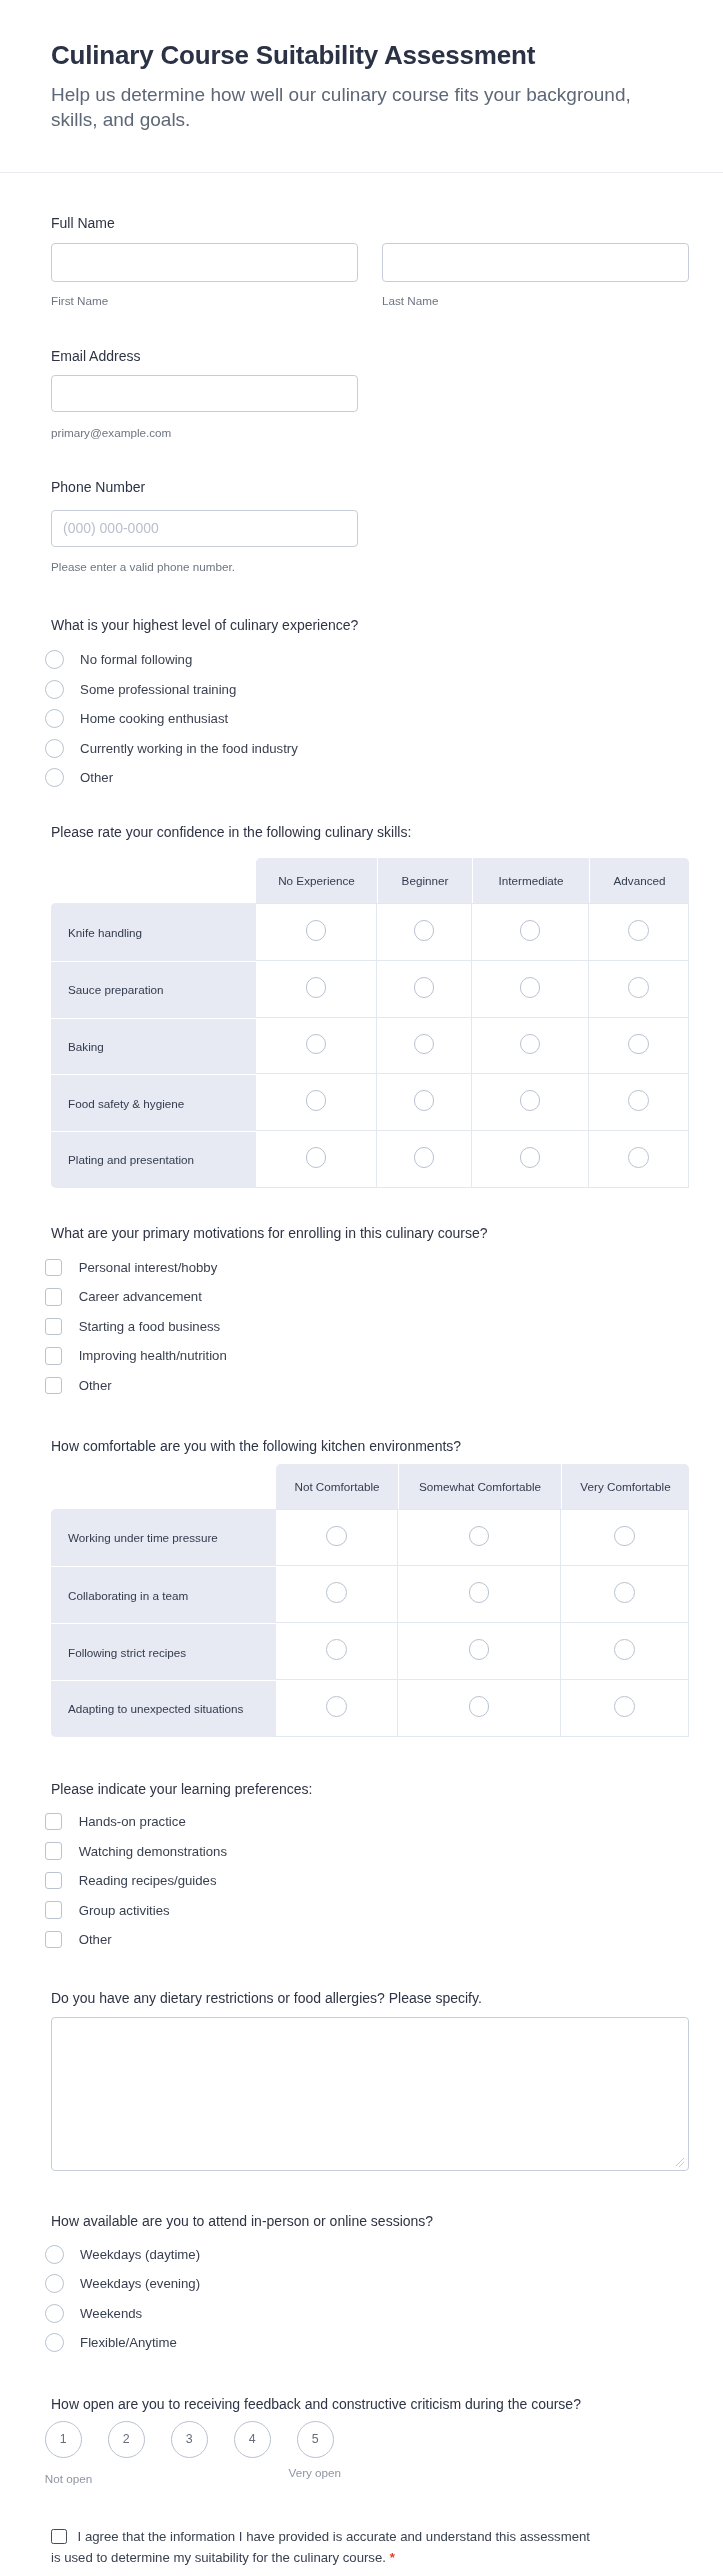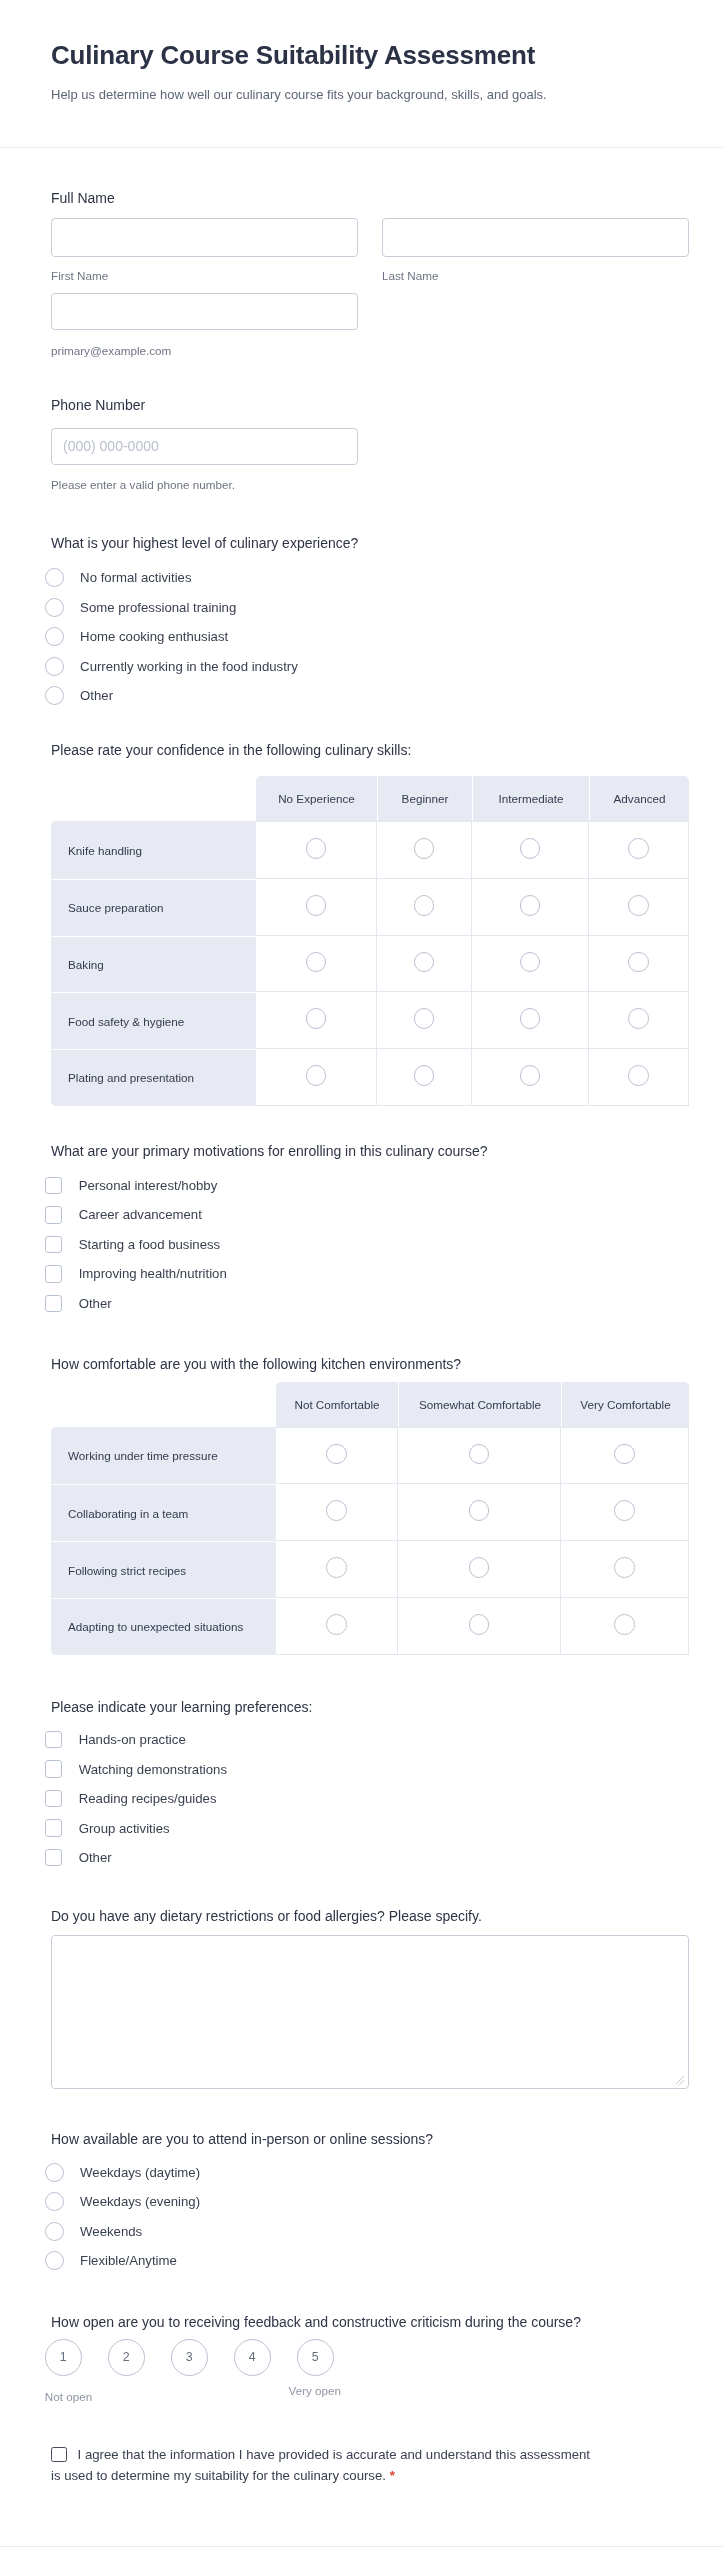--- a/index.html
+++ b/index.html
@@ -1,20 +1,20 @@
 <!DOCTYPE html>
 <html style="font-size:12.4px"><head>
 <meta charset="utf-8">
 <style>
   html,body{margin:0;padding:0;background:#ffffff;}
   body{width:723px;font-family:"Liberation Sans","DejaVu Sans",sans-serif;color:#2c3345;}
   .form{width:723px;box-sizing:border-box;padding:0 34px 39px 51px;overflow:hidden;background:#fff;}
 
   .title{margin:40px 0 0 0;font-size:26px;line-height:31px;font-weight:700;color:#2b3245;letter-spacing:-0.2px;}
-  .subtitle{margin:11px 0 12px 0;max-width:614px;font-size:13px;line-height:25px;color:#5e6776;}
+  .subtitle{margin:11px 0 12px 0;max-width:614px;font-size:19px;line-height:25px;color:#5e6776;}
 
   .divider{border:none;border-top:0.8px solid #e7eaef;height:0;margin:40px 0 0 -51px;width:723px;}
   .divider.bottom{margin-top:60px;}
 
   .q-label{font-size:14px;font-weight:500;color:#2e3445;line-height:17px;}
   .mt-sec{margin-top:42px;}
   .sublabel{font-size:11.7px;color:#6e7582;line-height:14px;}
 
   .text-input{box-sizing:border-box;height:39px;border:0.8px solid #c6ccd8;border-radius:3.9px;background:#fff;
     font-family:inherit;font-size:14px;color:#2c3345;padding:0 11px;outline:none;}
@@ -85,32 +85,33 @@
     <div class="name-col">
       <input class="text-input" type="text" style="">
       <div class="sublabel">First Name</div>
     </div>
     <div class="name-col">
       <input class="text-input" type="text" style="">
       <div class="sublabel">Last Name</div>
     </div>
   </div>
 
+  <div class="q-label" style="margin-top:40px;">Email Address</div>
   <input class="text-input short-input" style="margin-top: 10px; height: 37px;" type="text">
   <div class="sublabel" style="margin-top:13.2px;">primary@example.com</div>
 
   <div class="q-label" style="margin-top:39px;">Phone Number</div>
   <input class="text-input short-input" style="margin-top: 14px; height: 37px;" type="text" placeholder="(000) 000-0000">
   <div class="sublabel" style="margin-top:13.2px;">Please enter a valid phone number.</div>
 
   <div class="q-label" style="margin-top:43px;">What is your highest level of culinary experience?</div>
   <div class="opt-list">
     <div class="opt-row">
       <span class="radio-circle"></span>
-      <span class="opt-text">No formal activities</span>
+      <span class="opt-text">No formal following</span>
     </div>
     <div class="opt-row">
       <span class="radio-circle"></span>
       <span class="opt-text">Some professional training</span>
     </div>
     <div class="opt-row">
       <span class="radio-circle"></span>
       <span class="opt-text">Home cooking enthusiast</span>
     </div>
     <div class="opt-row">

